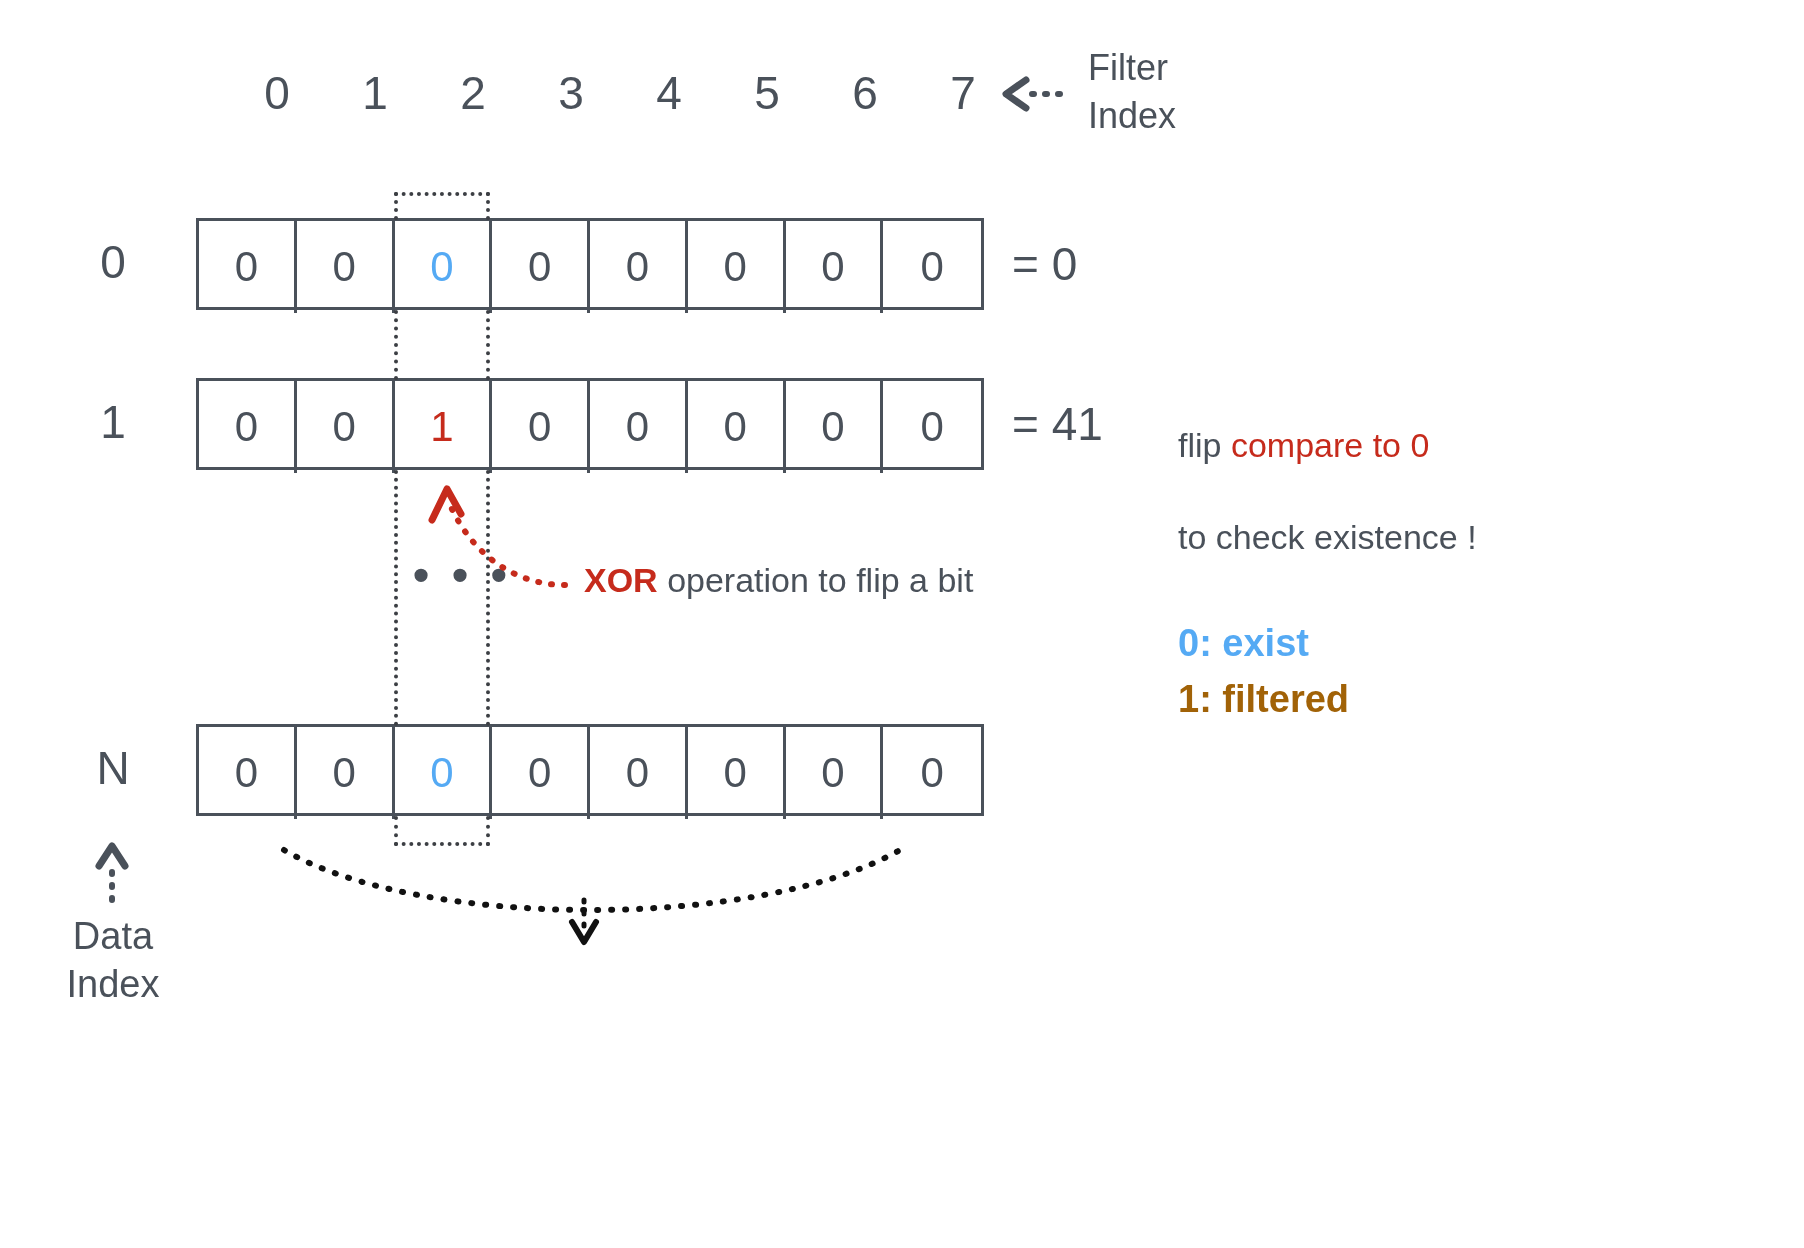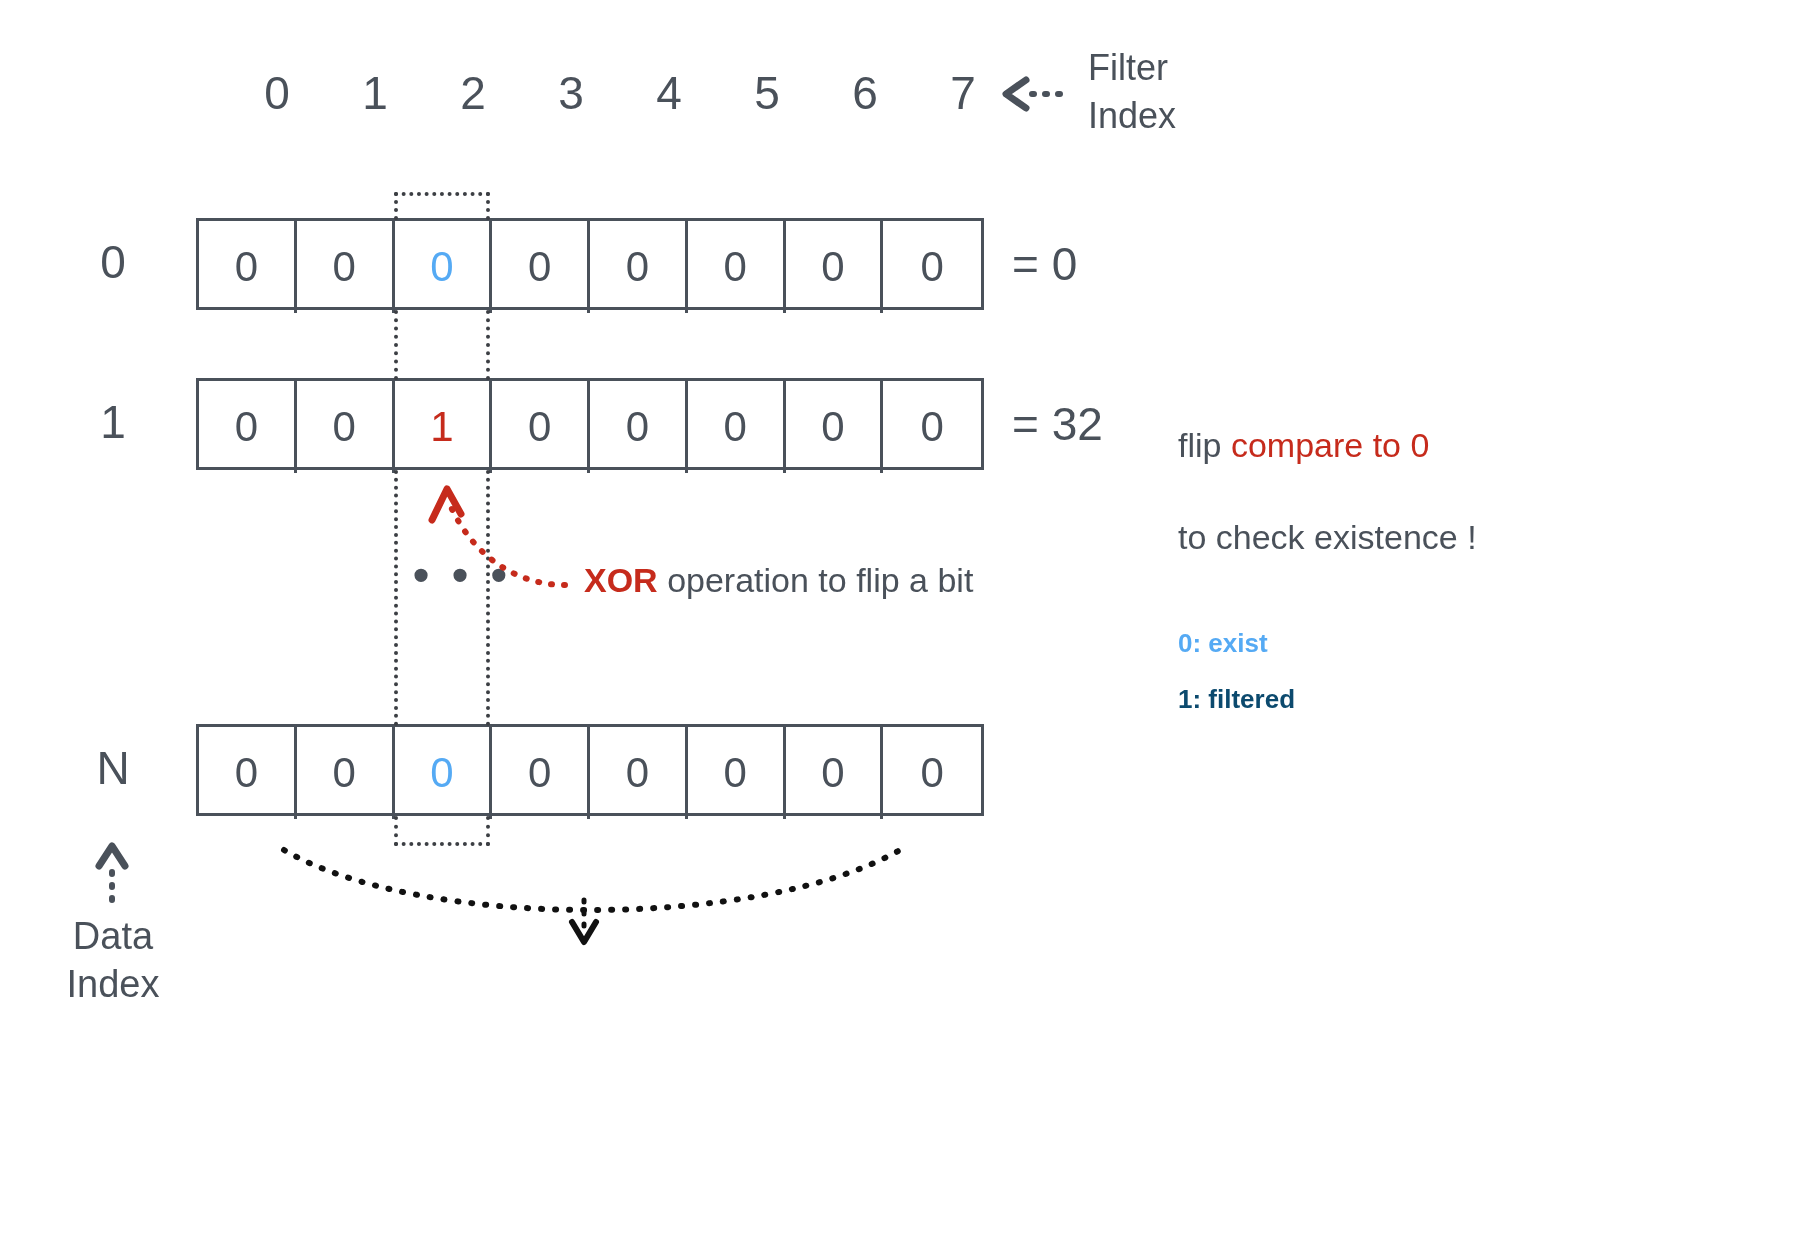--- a/index.html
+++ b/index.html
@@ -138,27 +138,27 @@
     top: 376px;
     font-size: 34px;
     line-height: 46px;
     color: #4a515a;
     white-space: pre-line;
   }
   .side-note b { color: #C62B1C; font-weight: 400; }
 
   .legend-item {
     position: absolute;
-    font-size: 26px;
+    font-size: 38px;
     line-height: 46px;
     font-weight: 700;
     white-space: nowrap;
   }
   .legend-item.blue { color: #55AAF4; }
-  .legend-item.red  { color: #0c4a6e; }
+  .legend-item.red  { color: #a16207; }
 
   .bottom-label {
     position: absolute;
     font-size: 38px;
     line-height: 48px;
     color: #4a515a;
     white-space: pre-line;
     text-align: center;
   }
 
@@ -206,21 +206,21 @@
   <div class="cells" style="left:196px; top:378px; width:788px; height:92px;">
     <div class="cell">0</div>
     <div class="cell">0</div>
     <div class="cell red">1</div>
     <div class="cell">0</div>
     <div class="cell">0</div>
     <div class="cell">0</div>
     <div class="cell">0</div>
     <div class="cell">0</div>
   </div>
-  <div class="eq" style="left:1012px; top:394px;">= 32</div>
+  <div class="eq" style="left:1012px; top:394px;">= 41</div>
 
   <div class="row-label" style="left:78px; top:738px;">N</div>
   <div class="cells" style="left:196px; top:724px; width:788px; height:92px;">
     <div class="cell">0</div>
     <div class="cell">0</div>
     <div class="cell blue">0</div>
     <div class="cell">0</div>
     <div class="cell">0</div>
     <div class="cell">0</div>
     <div class="cell">0</div>

